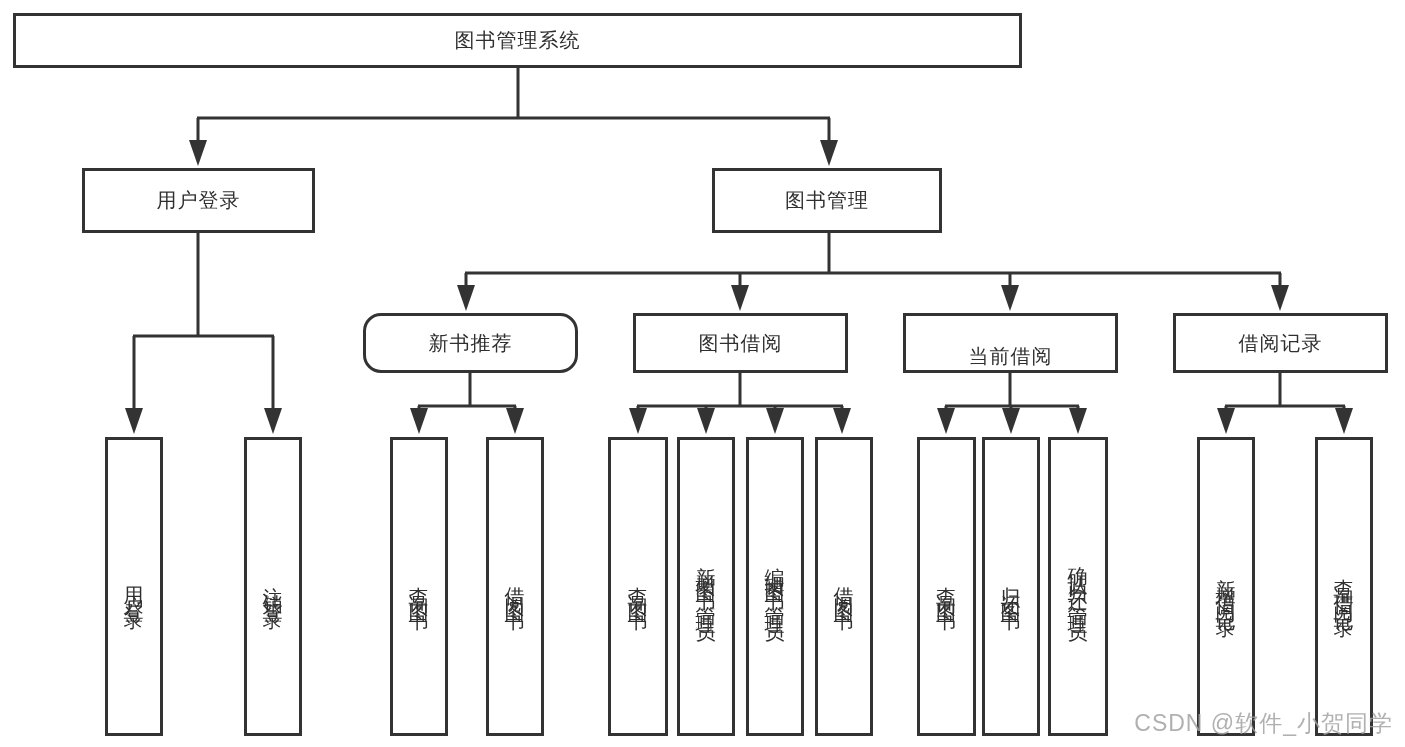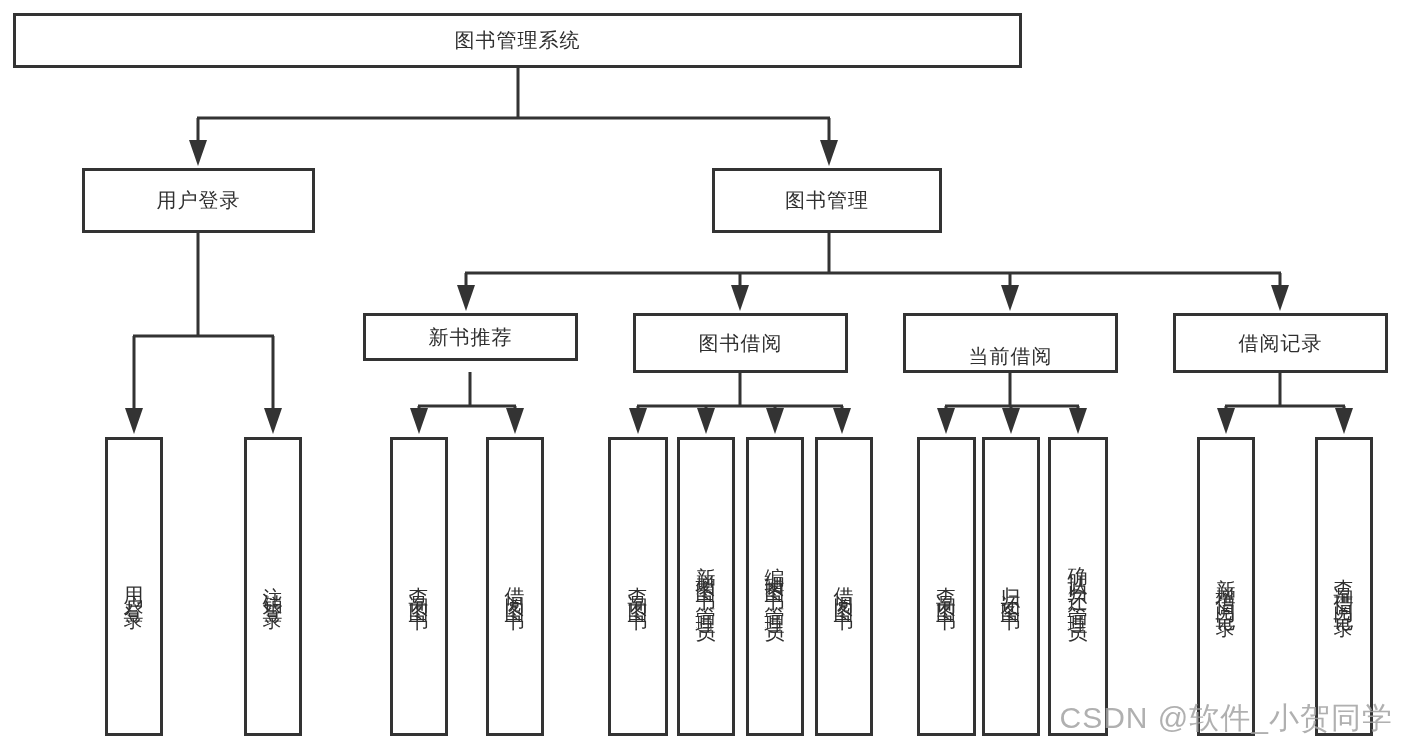--- a/index.html
+++ b/index.html
@@ -41,21 +41,21 @@
     font-size:20px;
     letter-spacing:8px;
     line-height:1.1;
     color:#2f2f2f;
     white-space:nowrap;
   }
   svg.wires { position:absolute; left:0; top:0; z-index:1; }
   .watermark {
     position:absolute;
     right:12px; bottom:8px;
-    font-size:30px;
+    font-size:23px;
     letter-spacing:1px;
     color:rgba(162,162,162,0.85);
     z-index:10;
     white-space:nowrap;
   }
 </style>
 </head>
 <body>
 
 <div class="page">
@@ -107,21 +107,21 @@
     <span>图书管理系统</span>
   </div>
 
   <div class="node" style="left:82px; top:168px; width:233px; height:65px;">
     <span>用户登录</span>
   </div>
   <div class="node" style="left:712px; top:168px; width:230px; height:65px;">
     <span>图书管理</span>
   </div>
 
-  <div class="node" style="left:363px; top:313px; width:215px; height:48px;">
+  <div class="node" style="left:363px; top:313px; width:215px; height:60px;border-radius:18px;">
     <span>新书推荐</span>
   </div>
   <div class="node" style="left:633px; top:313px; width:215px; height:60px;align-items:center;">
     <span>图书借阅</span>
   </div>
   <div class="node" style="left:903px; top:313px; width:215px; height:60px;align-items:flex-end;">
     <span>当前借阅</span>
   </div>
   <div class="node" style="left:1173px; top:313px; width:215px; height:60px;">
     <span>借阅记录</span>

